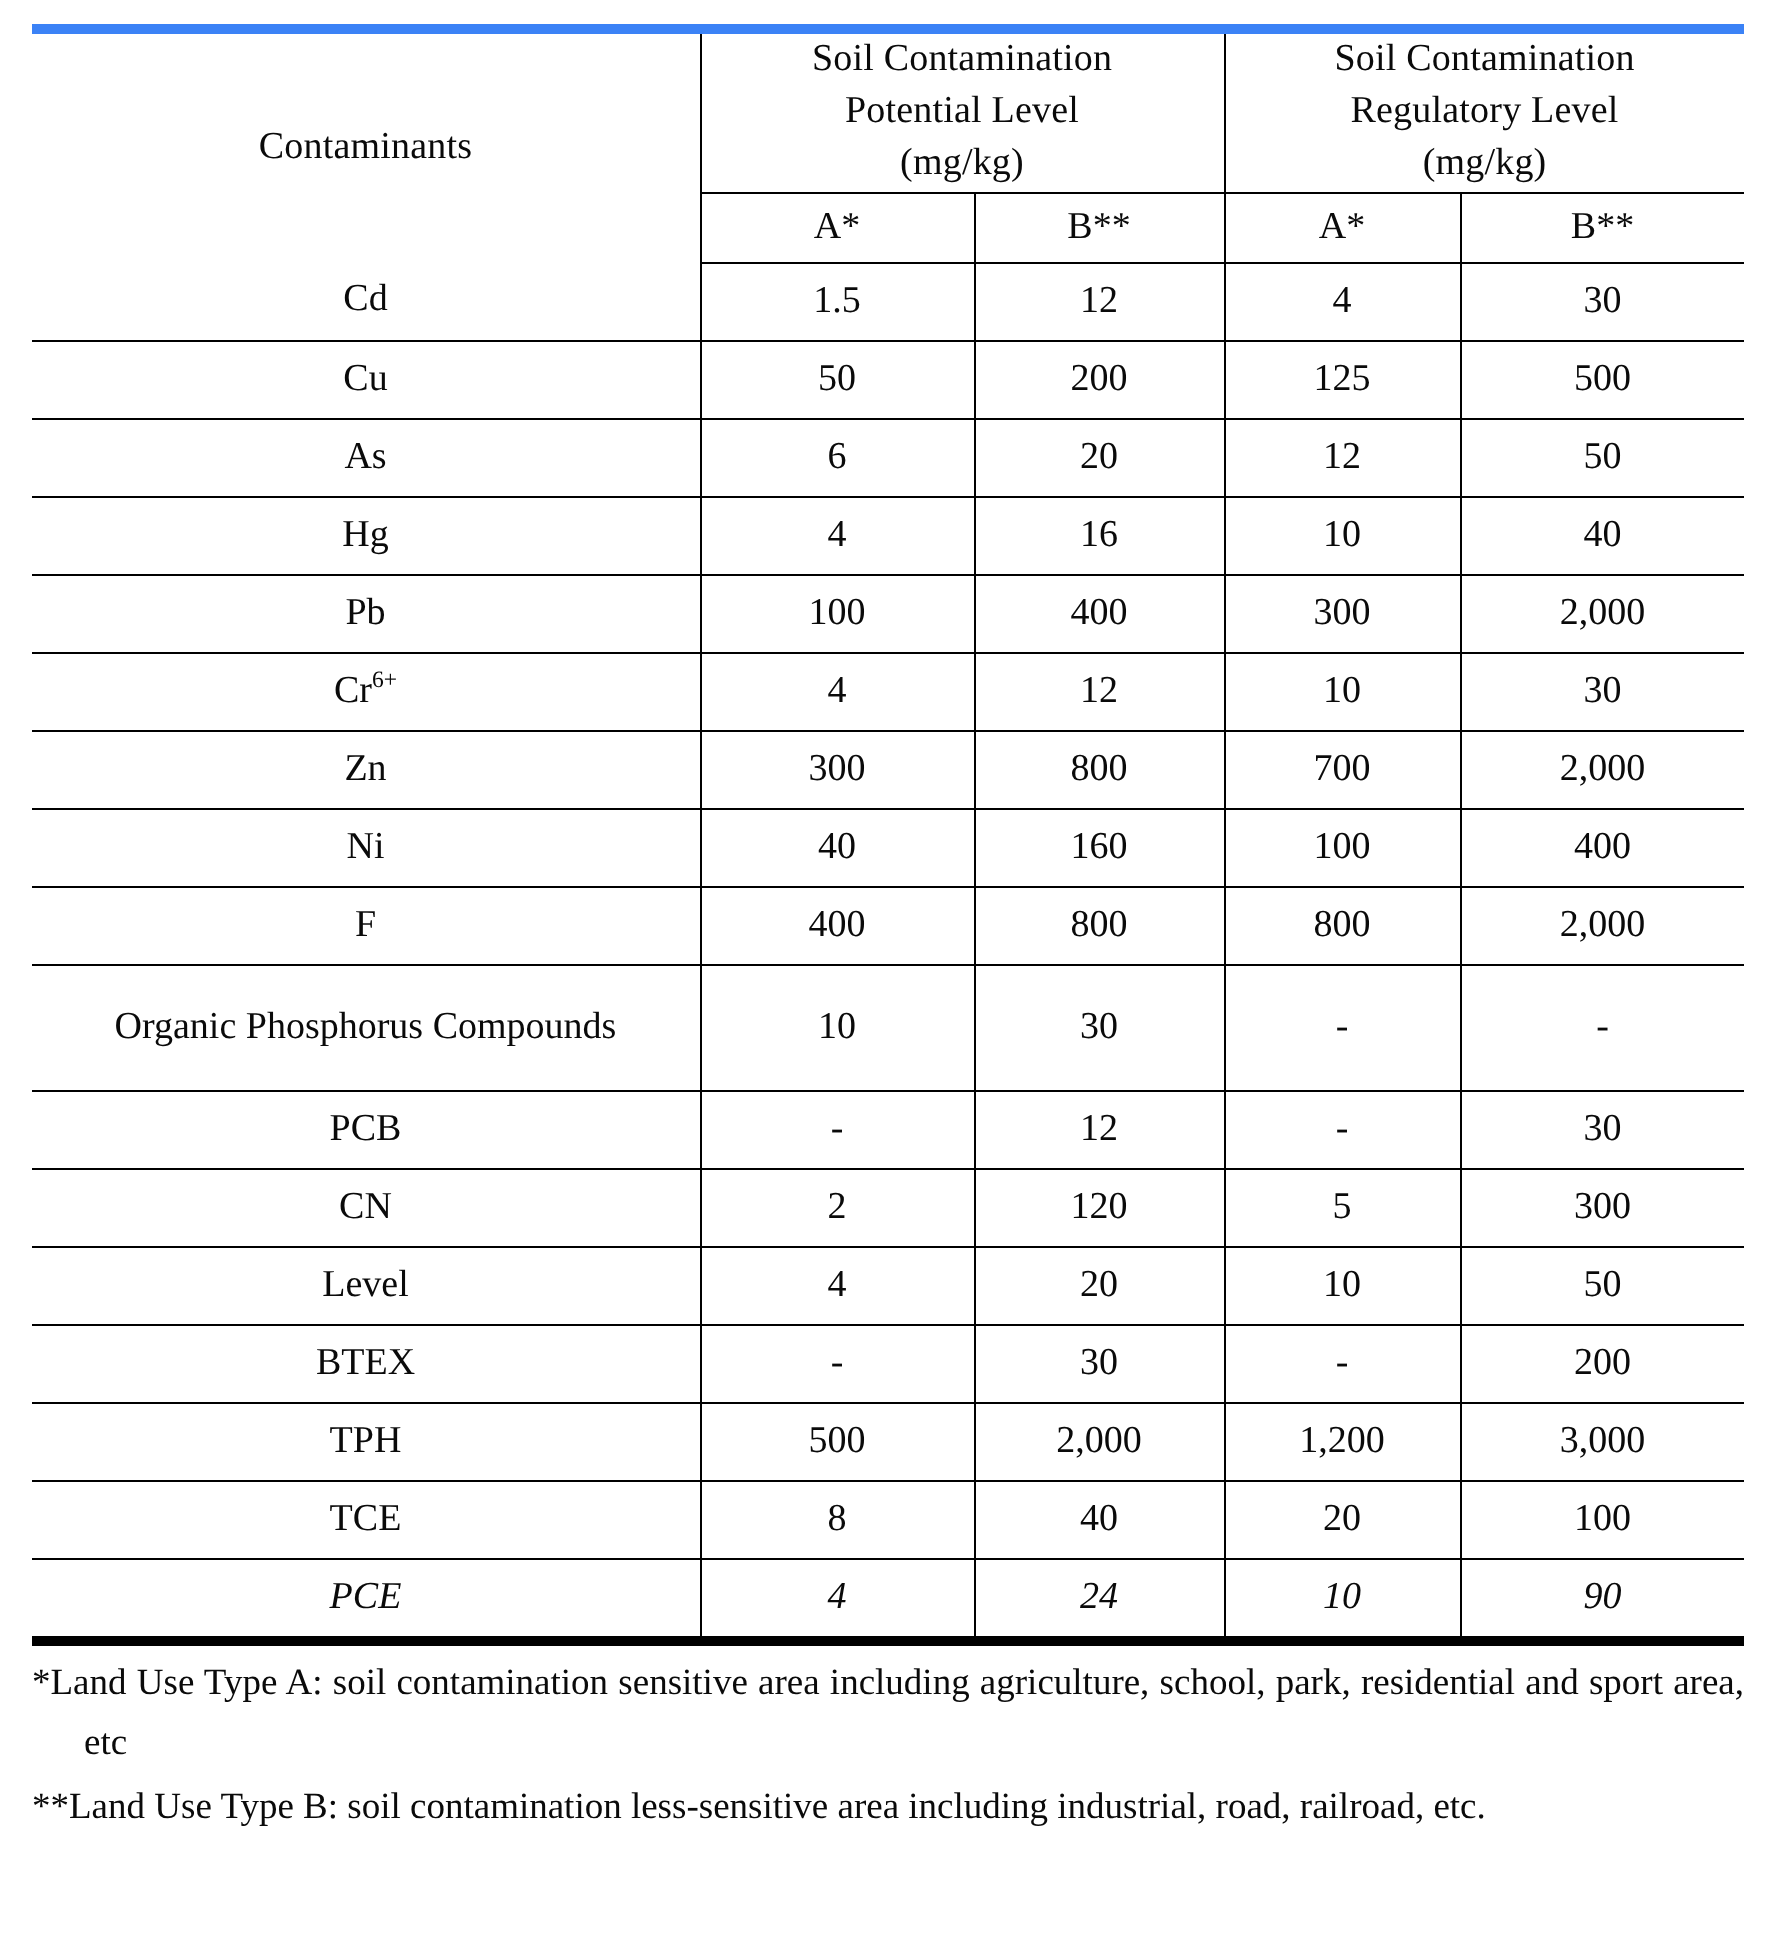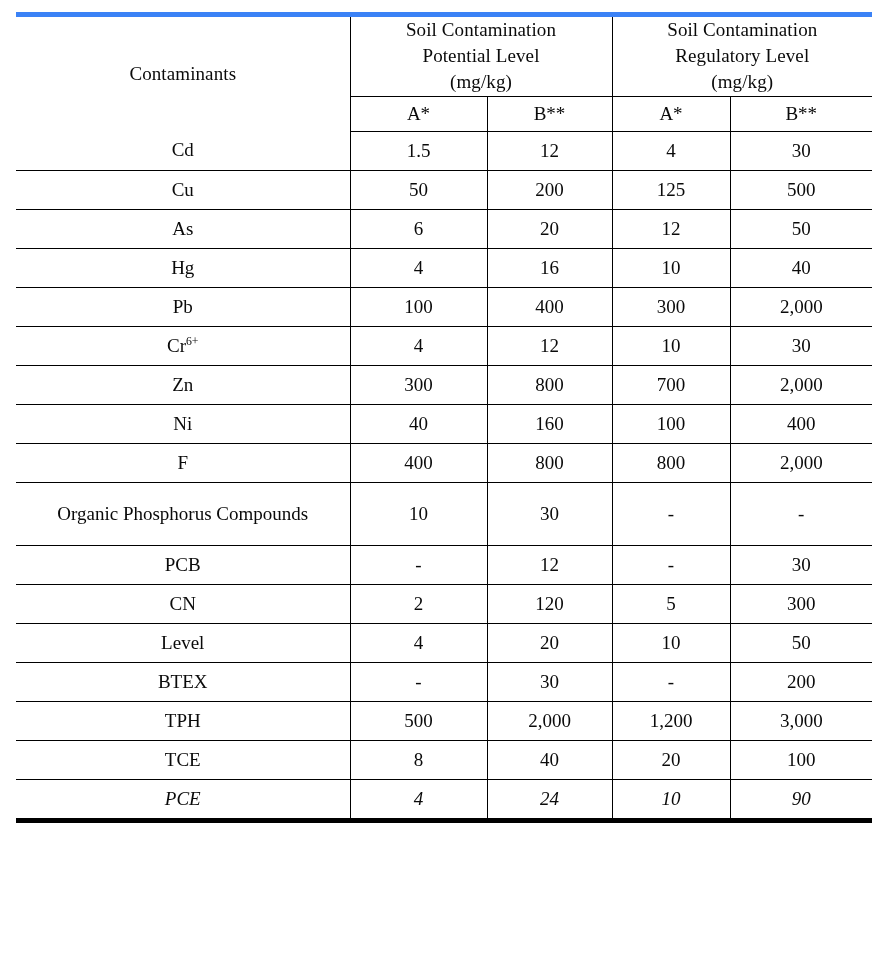--- a/index.html
+++ b/index.html
@@ -271,14 +271,18 @@
           <td></td>
           <td class="vline"></td>
           <td class="vline"></td>
           <td class="vline"></td>
           <td class="vline"></td>
         </tr>
       </tfoot>
     </table>
   </div>
 
+  <div class="notes">
+    <p class="note">*Land Use Type A: soil contamination sensitive area including agriculture, school, park, residential and sport area, etc</p>
+    <p class="note n2">**Land Use Type B: soil contamination less-sensitive area including industrial, road, railroad, etc.</p>
+  </div>
 
 </div>
 
 </body></html>

